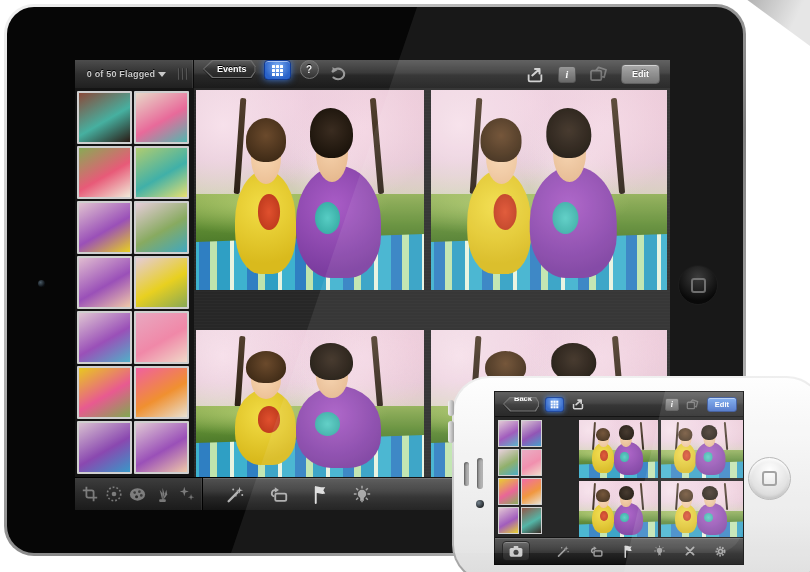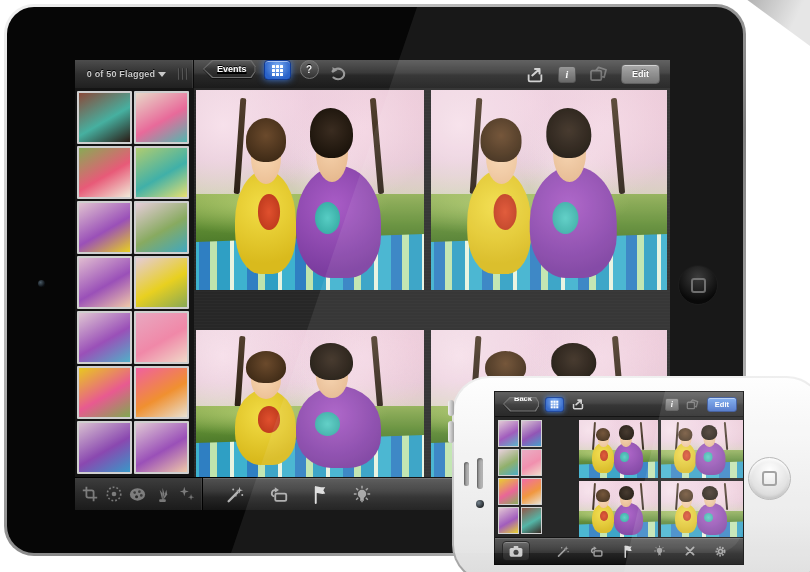--- a/index.html
+++ b/index.html
@@ -39,21 +39,21 @@
   .tbar-left{width:118px;height:100%;flex:0 0 auto;display:flex;align-items:center;
     background:linear-gradient(180deg,#4d4d4d,#303030 50%,#202020);
     border-right:1px solid #0a0a0a;box-shadow:inset -1px 0 0 rgba(255,255,255,.08);}
   .flag-counter{flex:1;text-align:center;color:#c9c9c9;font-size:9px;font-weight:bold;
     text-shadow:0 -1px 0 #000;letter-spacing:.2px;white-space:nowrap;}
   .caret-down{display:inline-block;width:0;height:0;border-left:4px solid transparent;
     border-right:4px solid transparent;border-top:5px solid #c9c9c9;margin-left:3px;vertical-align:middle;}
   .grip{display:flex;gap:2px;margin-right:5px;}
   .grip i{display:block;width:2px;height:12px;background:linear-gradient(90deg,#6a6a6a,#161616);border-radius:1px;}
 
-  .btn-back{position:relative;height:20px;margin-left:9px;filter:drop-shadow(0 1px 0 rgba(0,0,0,.5));text-decoration:underline;}
+  .btn-back{position:relative;height:20px;margin-left:9px;filter:drop-shadow(0 1px 0 rgba(0,0,0,.5));}
   .btn-back .shape{clip-path:polygon(9px 0,calc(100% - 4px) 0,100% 35%,100% 65%,calc(100% - 4px) 100%,9px 100%,0 50%);
     background:#6e6e6e;padding:1px;height:16px;display:flex;}
   .btn-back .inner{clip-path:polygon(9px 0,calc(100% - 4px) 0,100% 35%,100% 65%,calc(100% - 4px) 100%,9px 100%,0 50%);
     background:linear-gradient(180deg,#5c5c5c,#343434 50%,#262626);
     color:#fff;font-size:9px;font-weight:bold;display:flex;align-items:center;
     padding:0 8px 0 13px;text-shadow:0 -1px 0 #000;}
   .btn-grid{width:25px;height:18px;margin-left:8px;border-radius:4px;
     background:radial-gradient(circle at 50% 30%,#7caef5,#2a62c8 75%);
     border:1px solid #123c96;box-shadow:0 0 7px rgba(70,140,255,.8),inset 0 1px 0 rgba(255,255,255,.5);
     display:flex;align-items:center;justify-content:center;}

